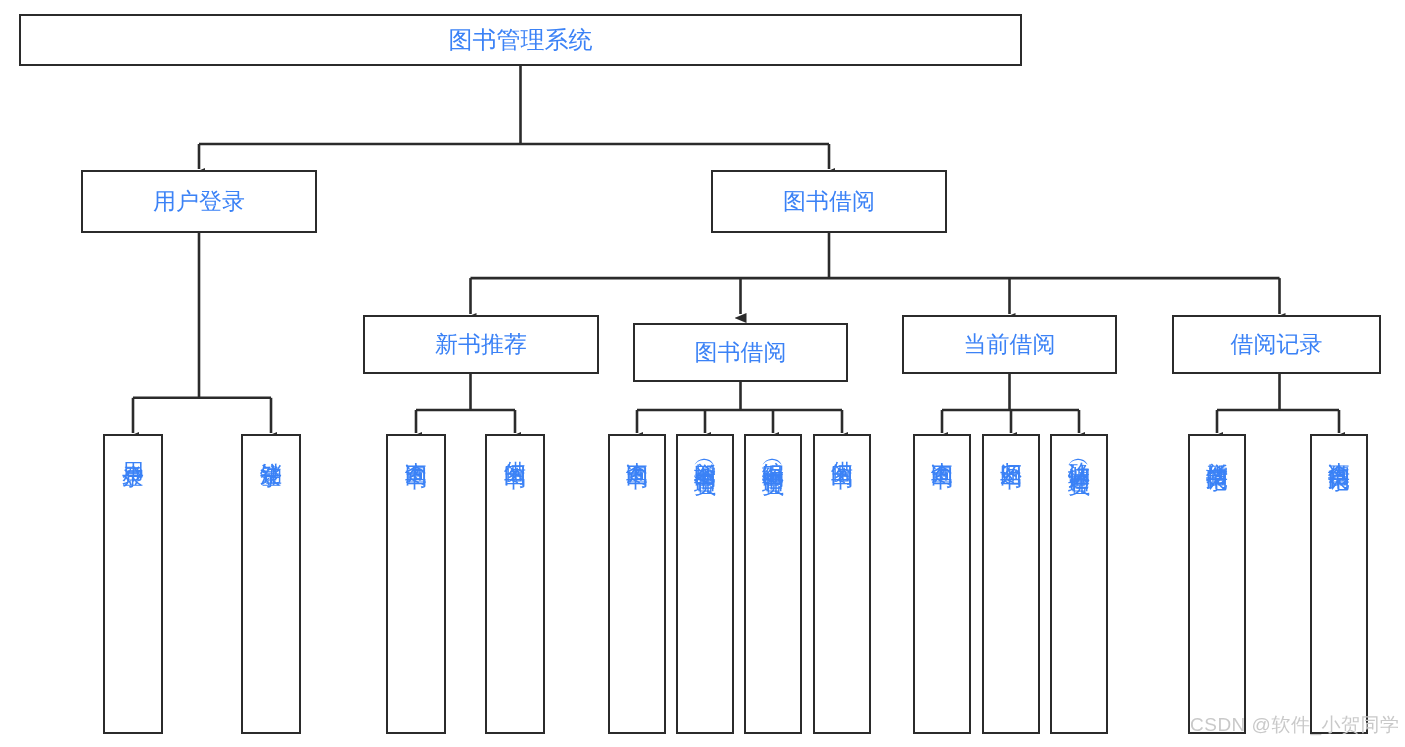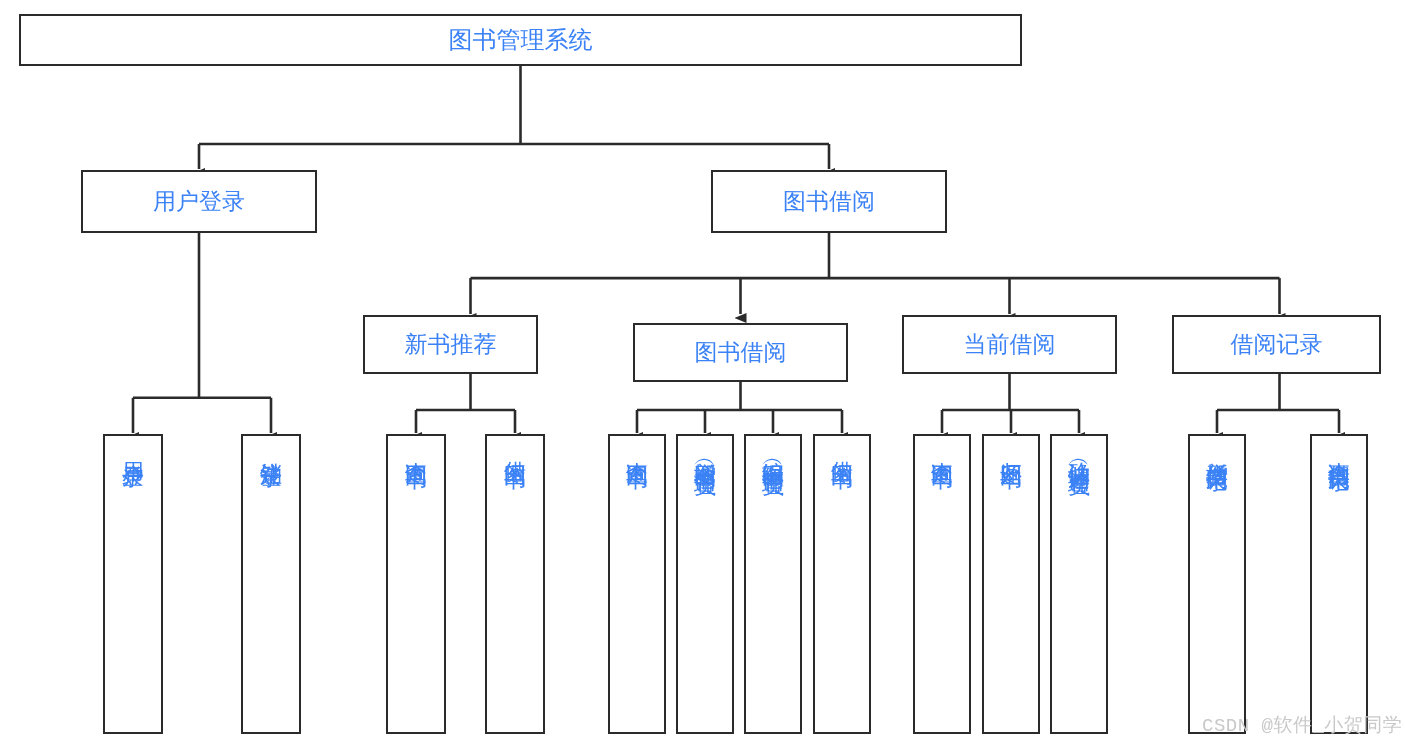--- a/index.html
+++ b/index.html
@@ -55,22 +55,21 @@
     font-size: 22px;
     line-height: 1;
   }
   .node.root .label { font-size: 24px; }
   .watermark {
     position: absolute;
     color: #c9c9c9;
     font-size: 19px;
     white-space: nowrap;
     letter-spacing: 0.5px;
-    font-family: Liberation Mono, monospace;
-    padding-left: 12px;
+    font-family: Liberation Sans, sans-serif;
   }
 </style>
 </head>
 <body>
 
 <div id="stage">
 
   <svg id="edges" viewBox="0 0 1405 747" width="1405" height="747">
     <defs>
       <marker id="arrow" markerWidth="10" markerHeight="12" refX="1" refY="6" orient="auto" markerUnits="userSpaceOnUse">
@@ -118,21 +117,21 @@
     <span class="label">图书管理系统</span>
   </div>
 
   <div class="node horiz" id="n-user-login" style="left: 81px; top: 170px; width: 236px; height: 63px;">
     <span class="label">用户登录</span>
   </div>
   <div class="node horiz" id="n-book-manage" style="left: 711px; top: 170px; width: 236px; height: 63px;">
     <span class="label">图书借阅</span>
   </div>
 
-  <div class="node horiz" id="n-new-book-recommend" style="left: 363px; top: 315px; width: 175px; height: 59px;">
+  <div class="node horiz" id="n-new-book-recommend" style="left: 363px; top: 315px; width: 236px; height: 59px;">
     <span class="label">新书推荐</span>
   </div>
   <div class="node horiz" id="n-book-borrow" style="left: 633px; top: 323px; width: 215px; height: 59px;">
     <span class="label">图书借阅</span>
   </div>
   <div class="node horiz" id="n-current-borrow" style="left: 902px; top: 315px; width: 215px; height: 59px;">
     <span class="label">当前借阅</span>
   </div>
   <div class="node horiz" id="n-borrow-record" style="left: 1172px; top: 315px; width: 209px; height: 59px;">
     <span class="label">借阅记录</span>

